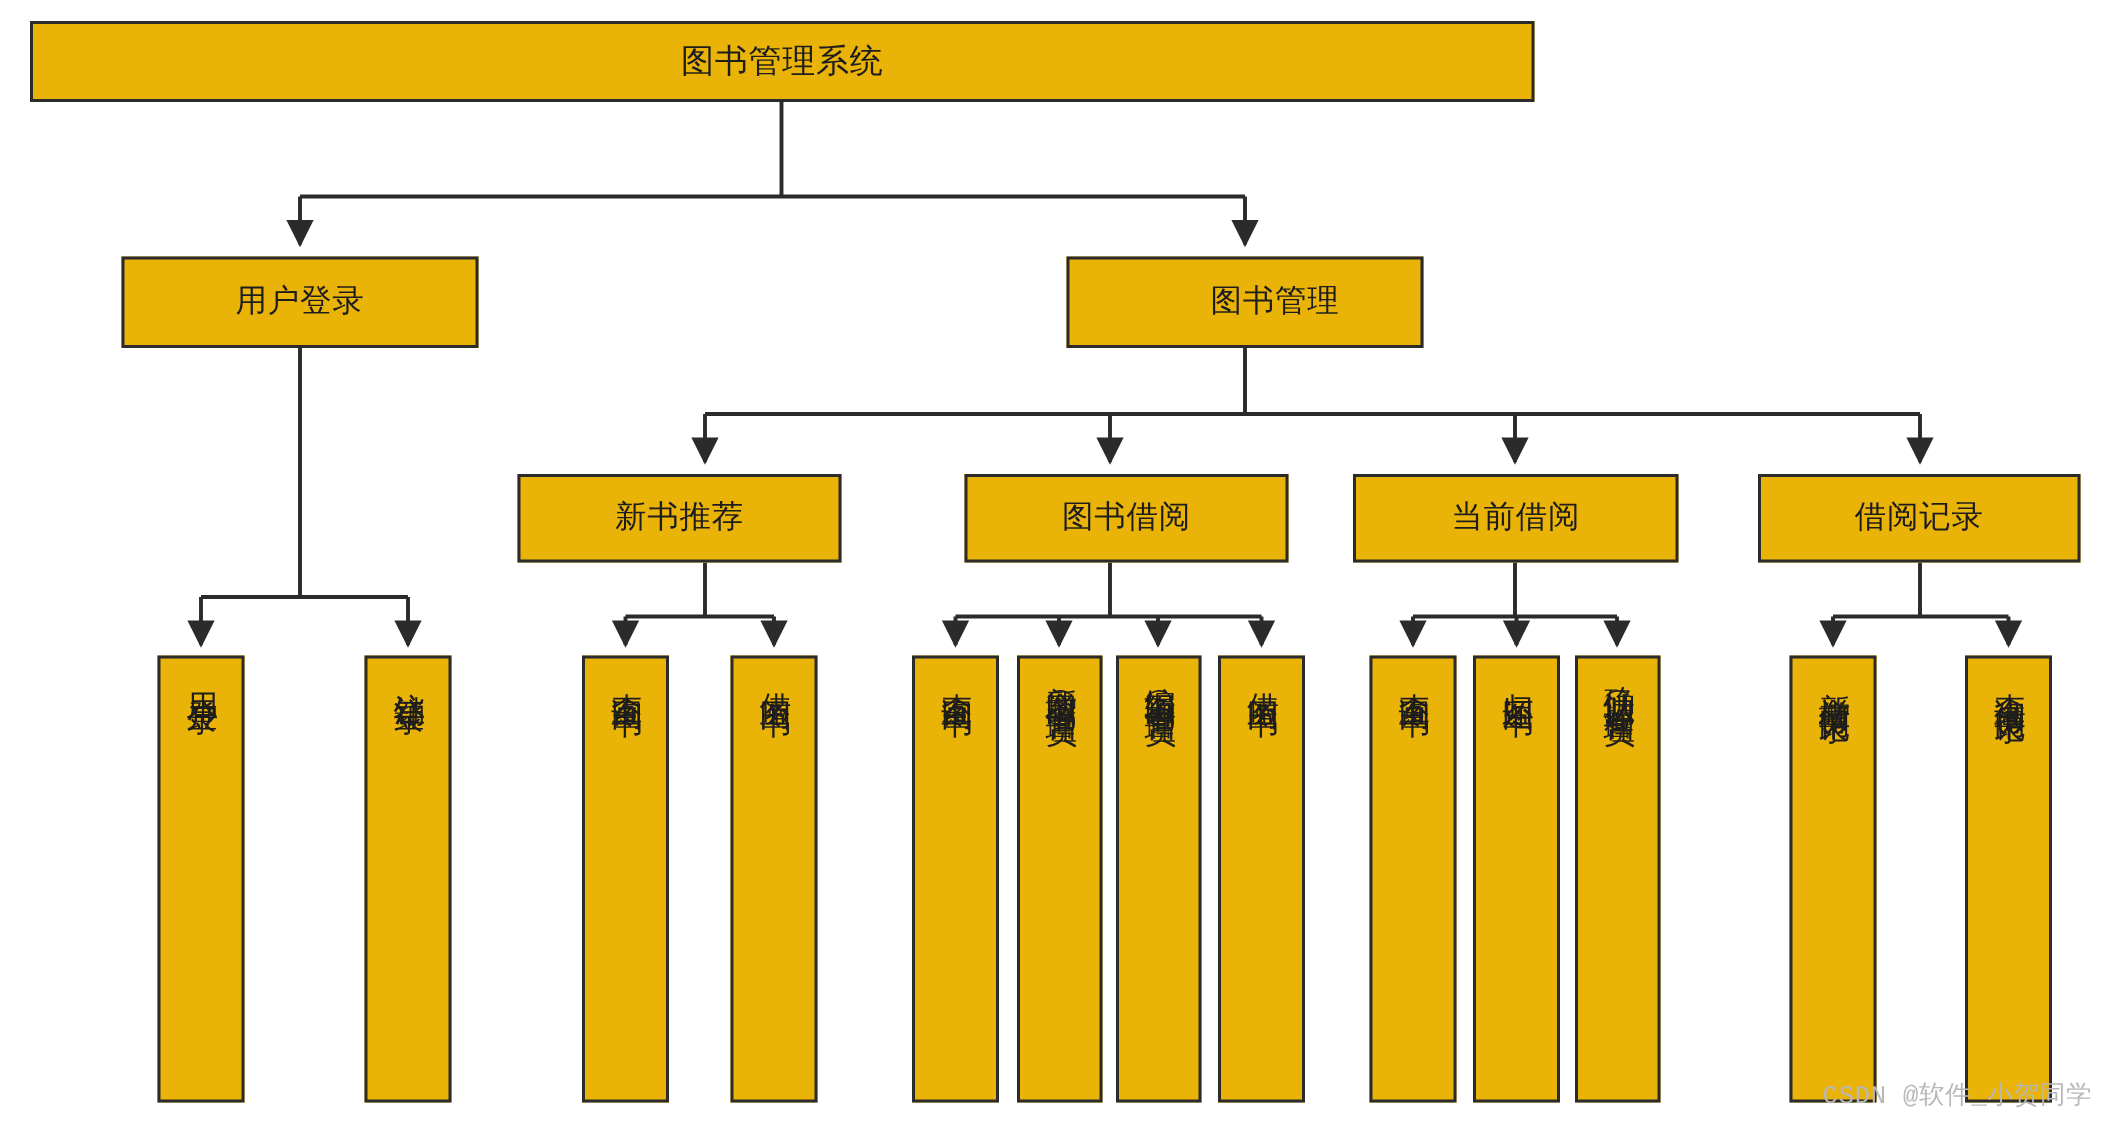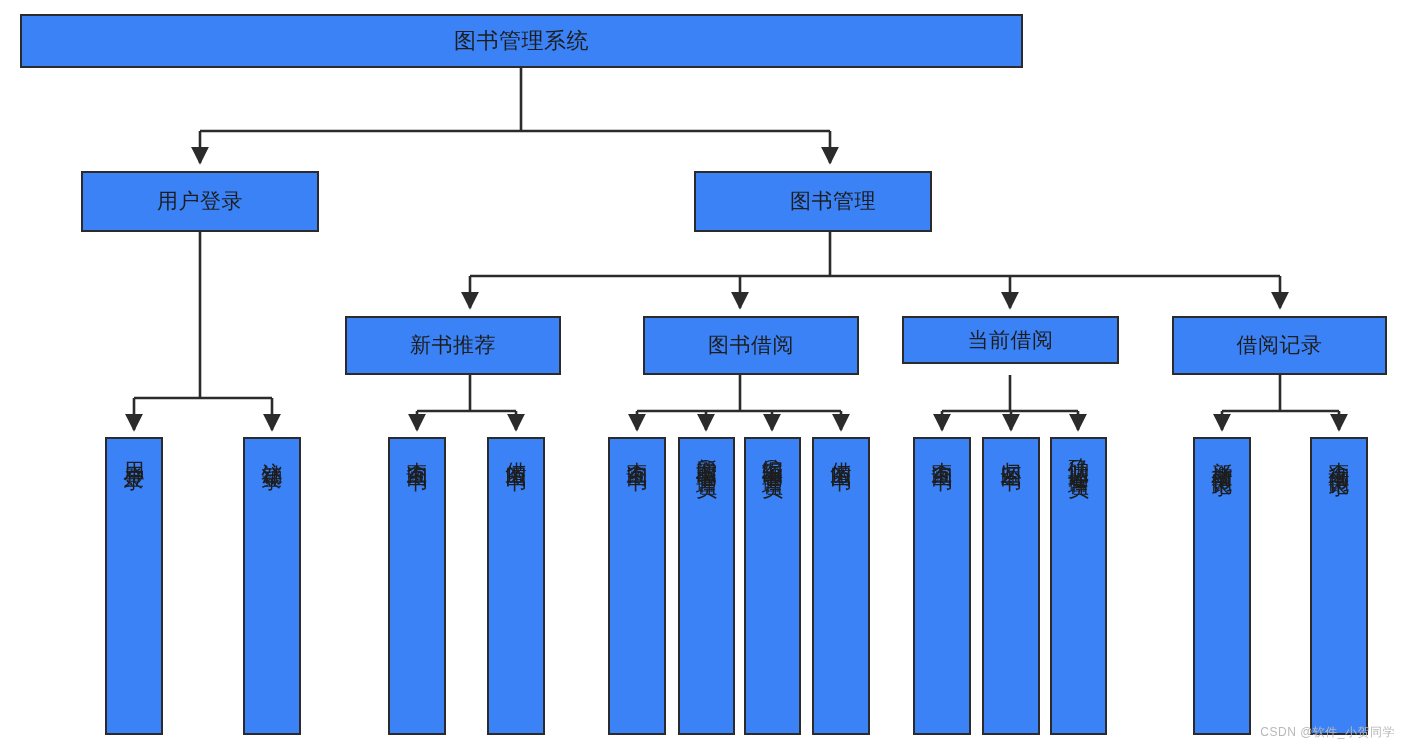--- a/index.html
+++ b/index.html
@@ -24,21 +24,21 @@
     position: absolute;
     left: 0;
     top: 0;
     width: 1405px;
     height: 747px;
     pointer-events: none;
   }
   .node {
     position: absolute;
     box-sizing: border-box;
-    background: #3b82f6;
+    background: #eab308;
     border: 2px solid #2b2b2b;
     display: flex;
     align-items: center;
     justify-content: center;
     overflow: hidden;
   }
   .node .label {
     color: #1d1d1d;
     text-align: center;
     line-height: 1.15;
@@ -66,25 +66,26 @@
     letter-spacing: 3px;
     white-space: normal;
   }
   .node.v.tall {
     padding-top: 2px;
   }
   #watermark {
     position: absolute;
     right: 10px;
     bottom: 6px;
-    font-size: 12px;
+    font-size: 17px;
     color: #b8b8b8;
     letter-spacing: 0.5px;
     white-space: nowrap;
     pointer-events: none;
+    font-family: Liberation Mono, monospace;
   }
 </style>
 </head>
 <body>
 
 <div id="diagram">
 
   <svg id="edges" viewBox="0 0 1405 747" xmlns="http://www.w3.org/2000/svg">
     <defs>
       <marker id="arrow" viewBox="0 0 10 10" refX="9" refY="5" markerWidth="7" markerHeight="7" orient="auto-start-reverse">
@@ -135,31 +136,31 @@
     </g>
   </svg>
 
   <div class="node h root" id="node-root" style="left: 20px; top: 14px; width: 1003px; height: 54px;">
     <span class="label">图书管理系统</span>
   </div>
 
   <div class="node h" id="node-l2-0" style="left: 81px; top: 171px; width: 238px; height: 61px;">
     <span class="label">用户登录</span>
   </div>
-  <div class="node h" id="node-l2-1" style="left: 694px; top: 171px; width: 238px; height: 61px; padding-left: 40px;">
+  <div class="node h" id="node-l2-1" style="left: 711px; top: 171px; width: 238px; height: 61px; padding-left: 40px;">
     <span class="label">图书管理</span>
   </div>
 
   <div class="node h" id="node-l3-0" style="left: 345px; top: 316px; width: 216px; height: 59px;">
     <span class="label">新书推荐</span>
   </div>
   <div class="node h" id="node-l3-1" style="left: 632px; top: 316px; width: 216px; height: 59px; margin-left: 11px;">
     <span class="label">图书借阅</span>
   </div>
-  <div class="node h" id="node-l3-2" style="left: 902px; top: 316px; width: 217px; height: 48px;">
+  <div class="node h" id="node-l3-2" style="left: 902px; top: 316px; width: 217px; height: 59px;">
     <span class="label">当前借阅</span>
   </div>
   <div class="node h" id="node-l3-3" style="left: 1172px; top: 316px; width: 215px; height: 59px;">
     <span class="label">借阅记录</span>
   </div>
 
   <div class="node v" id="node-leaf-0" style="left: 105px; top: 437px; width: 58px; height: 298px;">
     <span class="label">用户登录</span>
   </div>
   <div class="node v" id="node-leaf-1" style="left: 243px; top: 437px; width: 58px; height: 298px;">

